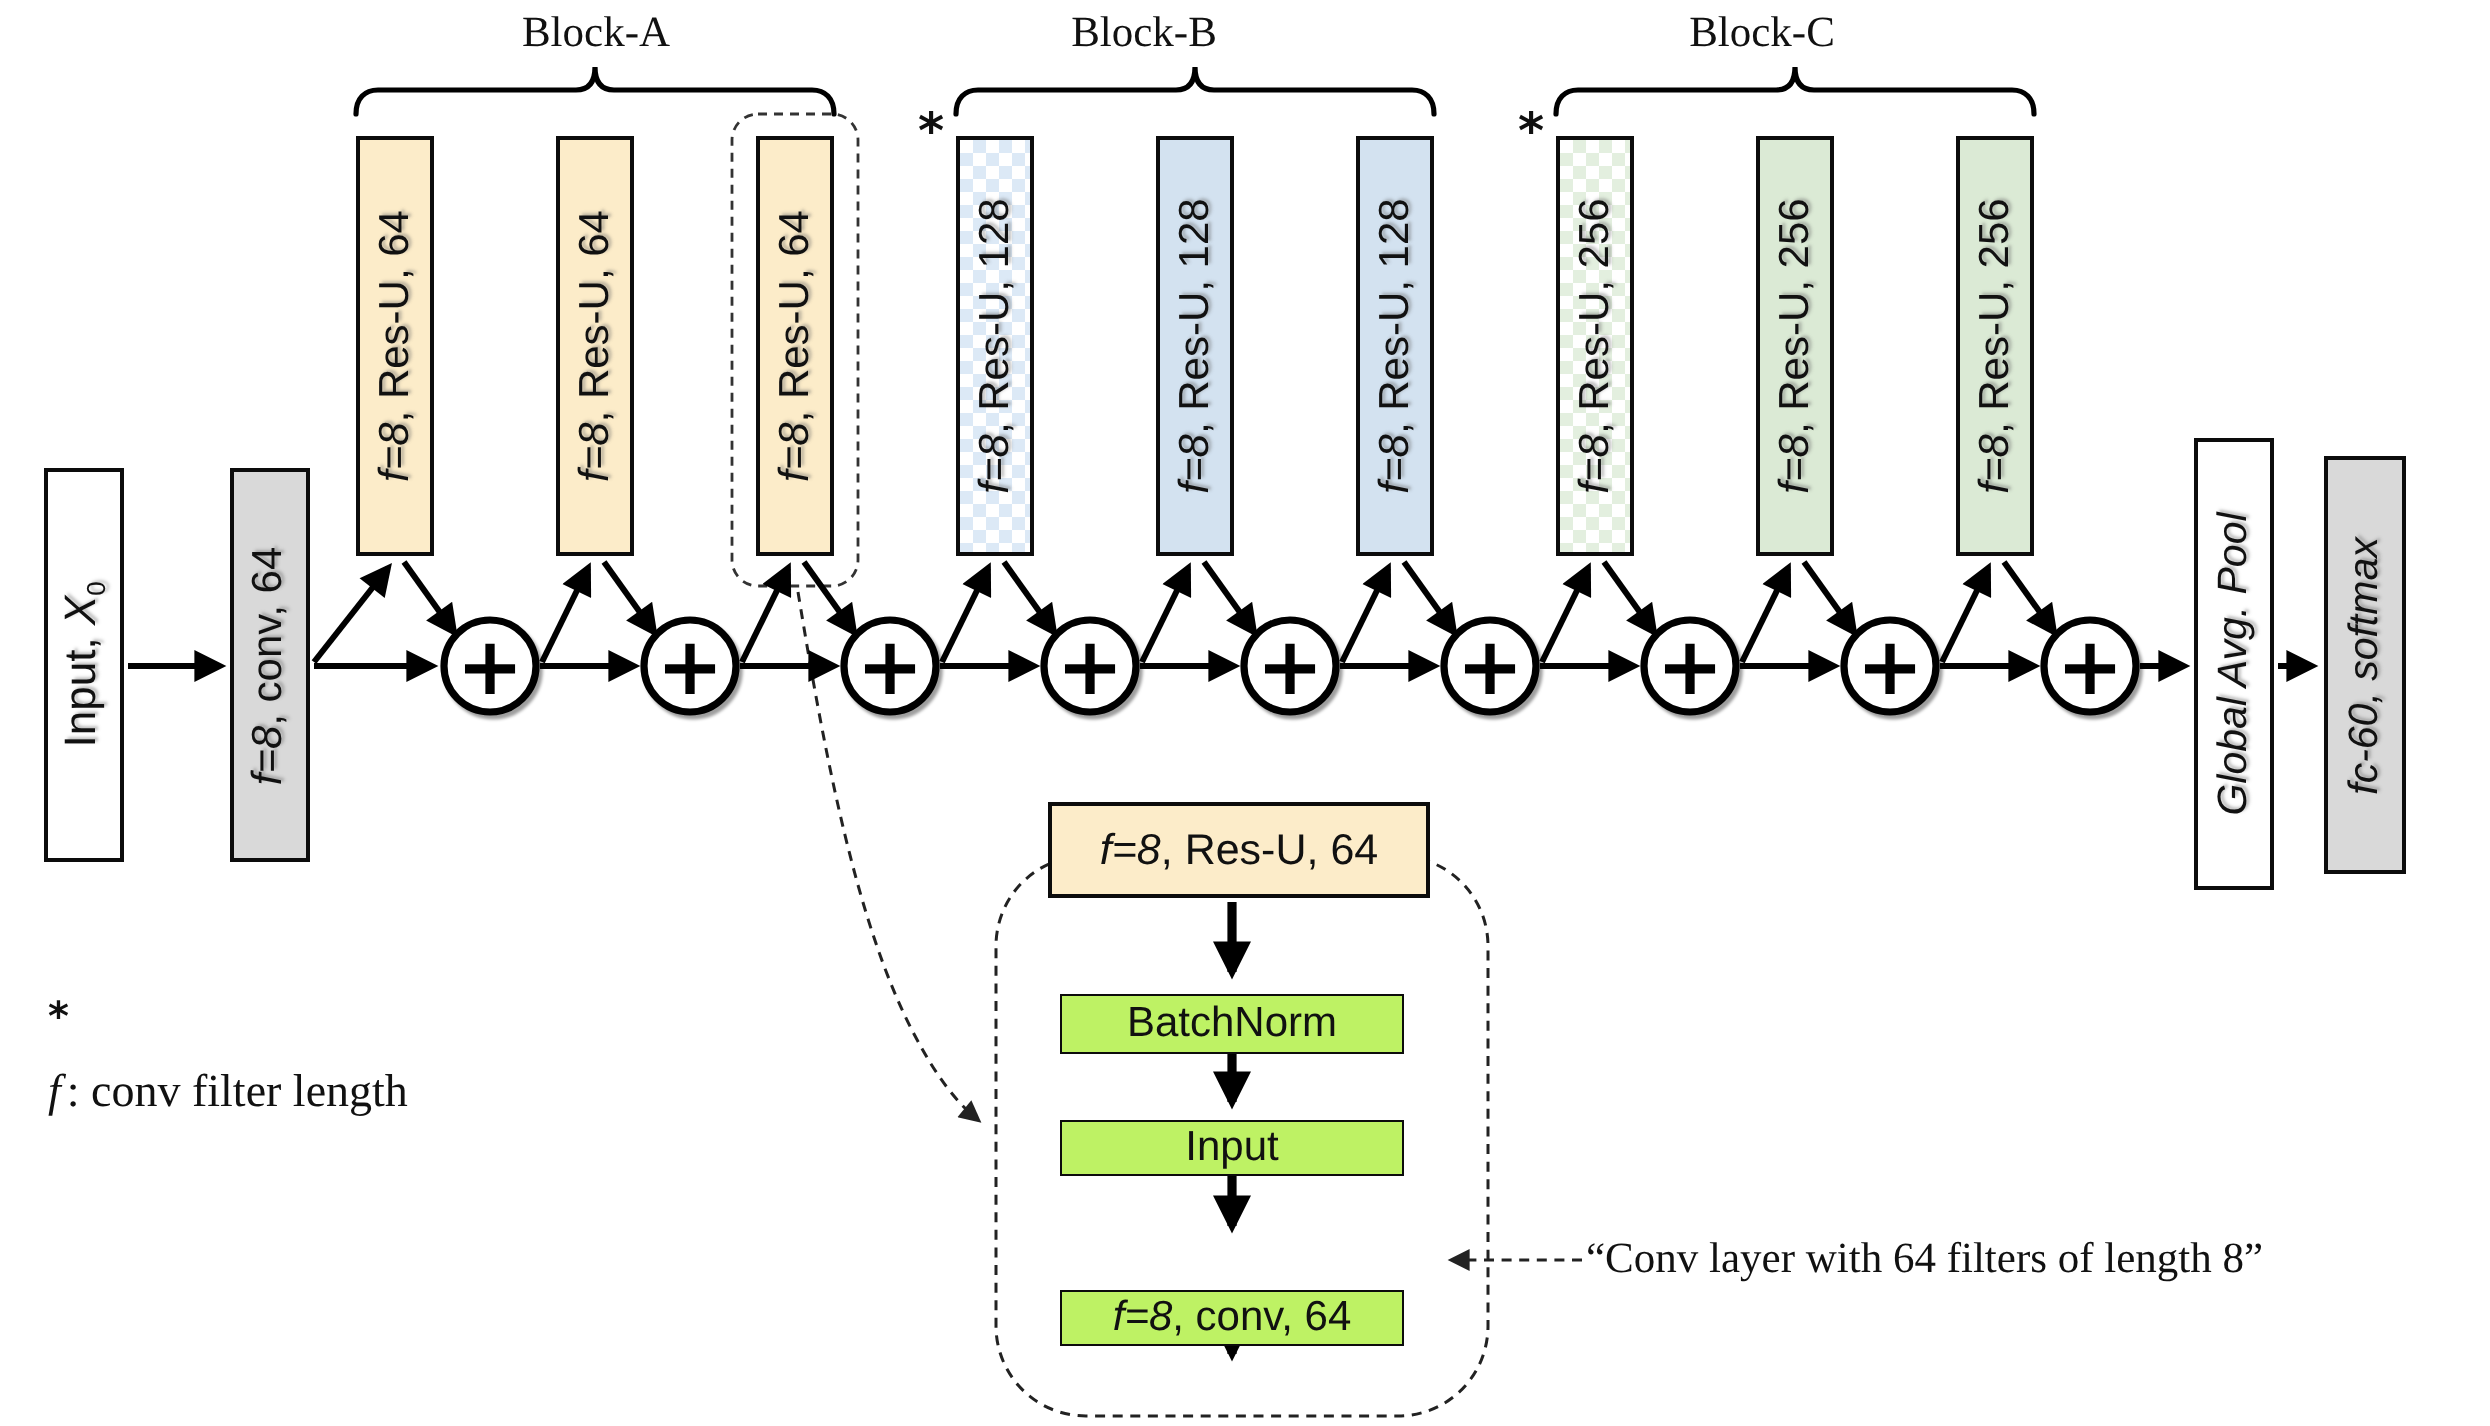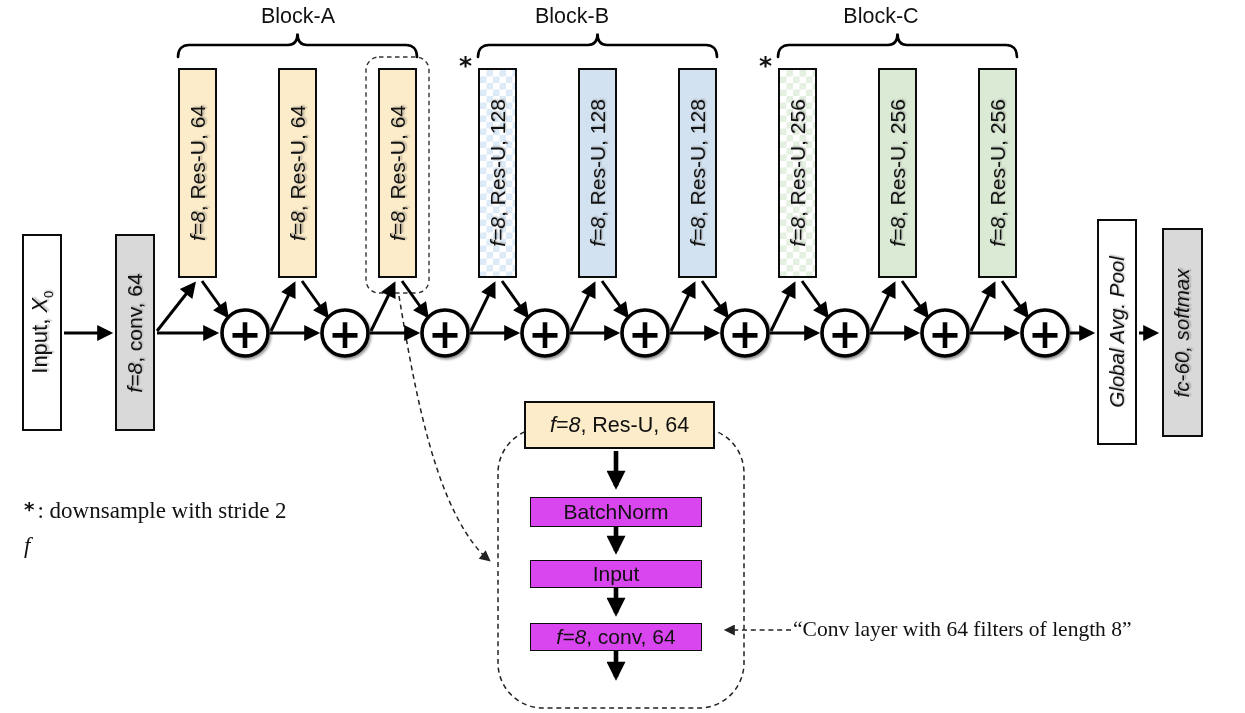--- a/index.html
+++ b/index.html
@@ -52,47 +52,47 @@
   #input-box{left:22px;top:234px;width:40px;height:197px;}
   #stem-box{left:115px;top:234px;width:40px;height:197px;background:var(--gray);}
   #gap-box{left:1097px;top:219px;width:40px;height:226px;}
   #fc-box{left:1162px;top:228px;width:41px;height:209px;background:var(--gray);}
   #input-box .vlabel{font-size:22px;}
   #gap-box .vlabel,#fc-box .vlabel{font-style:italic;font-size:20.5px;}
   sub{font-size:13px;}
 
   .block-label{
     position:absolute;top:4px;width:150px;text-align:center;z-index:2;
-    font-family:Liberation Sans, sans-serif;font-size:21.5px;
+    font-family:Liberation Serif, serif;font-size:21.5px;
   }
   .star{
     position:absolute;top:53px;z-index:3;font-family:"DejaVu Sans",sans-serif;
     font-weight:bold;font-size:25px;line-height:1;
   }
 
   .legend{position:absolute;left:24px;top:498px;z-index:2;
     font-family:"Liberation Serif",serif;font-size:23px;}
   .legend-line{height:35px;display:flex;align-items:baseline;}
   .leg-star{font-family:"DejaVu Sans",sans-serif;font-weight:bold;font-size:20px;
     margin-right:3px;position:relative;top:-2px;}
   .leg-f{font-style:italic;margin-right:3px;}
 
   .annotation{
     position:absolute;left:793px;top:617px;z-index:2;white-space:nowrap;
     font-family:"Liberation Serif",serif;font-size:21.5px;
   }
 
   .detail-box{
     position:absolute;left:530px;width:172px;box-sizing:border-box;z-index:2;
-    border:1.8px solid #0c0c0c;background:#d946ef;
+    border:1.8px solid #0c0c0c;background:#bef264;
     display:flex;align-items:center;justify-content:center;font-size:21px;
   }
   #bn-box{top:497px;height:30px;}
   #relu-box{top:560px;height:28px;}
-  #dconv-box{top:623px;height:28px;}
+  #dconv-box{top:645px;height:28px;}
   #detail-header{
     position:absolute;left:524px;top:401px;width:191px;height:48px;box-sizing:border-box;
     border:2.2px solid #0c0c0c;background:var(--tan);z-index:2;
     display:flex;align-items:center;justify-content:center;font-size:21.5px;
   }
   #detail-header i,.detail-box i{font-style:italic;}
 </style>
 </head>
 <body>
 
@@ -227,24 +227,24 @@
 <div class="vbox green" style="left:878px">
   <span class="vlabel"><i>f=8</i><span>, Res-U, 256</span></span>
 </div>
 <div class="vbox green" style="left:978px">
   <span class="vlabel"><i>f=8</i><span>, Res-U, 256</span></span>
 </div>
 
 <div class="legend">
   <div class="legend-line">
     <span class="leg-star">*</span>
-      <span>: downsample with stride 2</span>
   </div>
   <div class="legend-line">
     <span class="leg-f">f</span>
+      <span>: conv filter length</span>
   </div>
 </div>
 
 <div id="detail-header">
   <span><i>f=8</i><span>, Res-U, 64</span></span>
 </div>
 <div class="detail-box" id="bn-box">
   <span>BatchNorm</span>
 </div>
 <div class="detail-box" id="relu-box">

